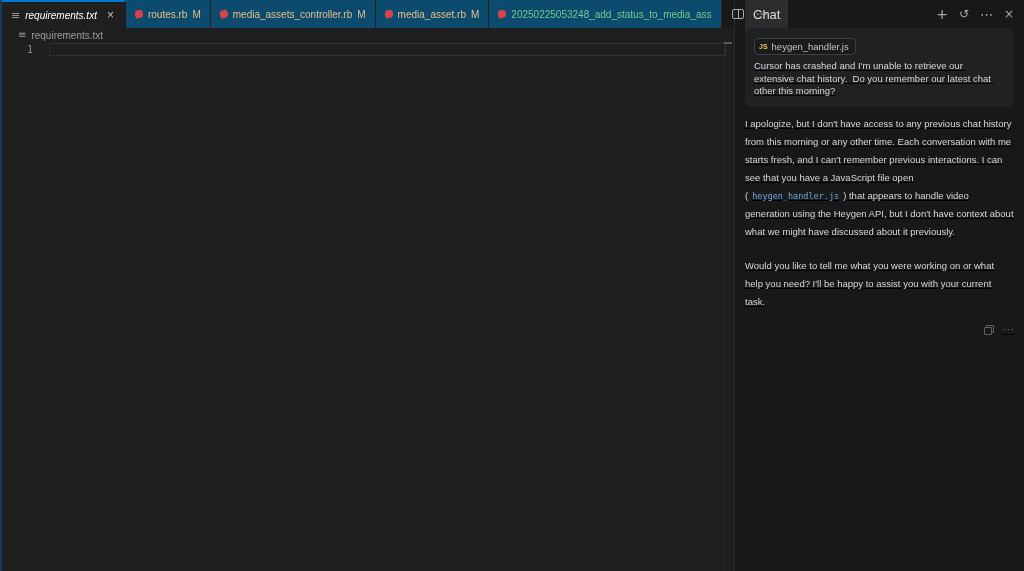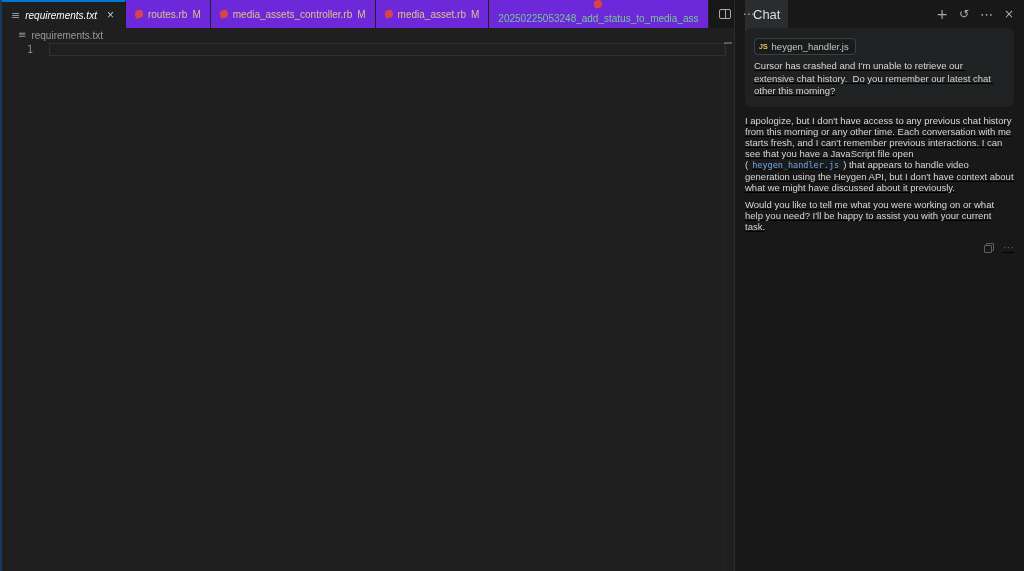--- a/index.html
+++ b/index.html
@@ -9,24 +9,24 @@
   .app { position:relative; width:1024px; height:571px; background:#1f1f1f; display:flex; }
 
   
   .left-edge { width:2px; height:100%; background:#173a5c; flex:none; }
 
   
   .editor-group { width:732px; flex:none; display:flex; flex-direction:column; background:#1f1f1f; position:relative; }
 
   .tabbar { height:28px; background:#181818; display:flex; align-items:stretch; flex:none; }
   .tab { display:flex; align-items:center; gap:5px; padding:0 9px; font-size:10px; color:#e2c08d;
-         background:#6d28d9; border-right:1px solid #222; position:relative; cursor:pointer; white-space:nowrap; }
+         background:#0c4a6e; border-right:1px solid #222; position:relative; cursor:pointer; white-space:nowrap; }
   .tab.active { background:#1f1f1f; color:#fff; border-top:2px solid #0078d4; border-right-color:#1a1a1a; }
   .tab.active .tlabel { font-style:italic; color:#ffffff; }
-  .tab.added { color:#73c991;flex-direction:column; }
+  .tab.added { color:#73c991; }
   .tlabel { pointer-events:none; }
   .tbadge { font-size:10px; }
   .tclose { color:#c5c5c5; font-size:12px; line-height:1; margin-left:3px; padding:1px 2px; border-radius:3px; }
 
   .ruby-icon { width:8px; height:8px; flex:none; background:#d8434a; border-radius:45% 45% 45% 20%; transform:rotate(-12deg); }
   .textfile-icon { color:#8f9496; font-size:11px; font-family:"DejaVu Sans", sans-serif; line-height:1; }
 
   .tab-actions { margin-left:auto; display:flex; align-items:center; gap:12px; padding:0 10px; color:#a8aaac; }
   .split-icon { width:12px; height:10px; border:1px solid #a8aaac; border-radius:2px; position:relative; display:inline-block; }
   .split-icon::after { content:""; position:absolute; left:50%; top:0; bottom:0; width:1px; background:#a8aaac; }
@@ -54,22 +54,22 @@
 
   .panel-body { flex:1; padding:0 10px; overflow:hidden;text-decoration:underline; }
 
   .user-bubble { background:#202122; border-radius:6px; padding:7px 9px 9px 9px; }
   .file-chip { display:inline-flex; align-items:center; gap:4px; background:#1a1b1c; border:1px solid #3f4040;
                border-radius:4px; padding:2px 6px 2px 4px; margin-bottom:5px; cursor:pointer; }
   .js-badge { color:#e6c75a; font-size:7px; font-weight:bold; }
   .chip-name { color:#c5c5c5; font-size:9.5px; }
   .msg-text { color:#d6d6d6; font-size:9.5px; line-height:12.5px; white-space:pre-wrap; }
 
-  .assistant { margin-top:8px; color:#d6d6d6; font-size:9.5px; line-height:11px; }
-  .assistant p + p { margin-top:6px; }
+  .assistant { margin-top:8px; color:#d6d6d6; font-size:9.5px; line-height:18px; }
+  .assistant p + p { margin-top:16px; }
   .inline-code { font-family:"DejaVu Sans Mono", monospace; font-size:8.5px; color:#6ea3d8;
                  background:#1a1b1c; border-radius:3px; padding:0.5px 4px; }
 
   .msg-actions { display:flex; justify-content:flex-end; align-items:center; gap:10px; margin-top:10px; color:#5f6161; }
   .copy-icon { position:relative; width:9px; height:9px; display:inline-block; cursor:pointer; }
   .copy-icon::before { content:""; position:absolute; left:2px; top:0; width:6px; height:6px; border:1px solid #5f6161; border-radius:1px; }
   .copy-icon::after  { content:""; position:absolute; left:0; top:2px; width:6px; height:6px; border:1px solid #5f6161; border-radius:1px; background:#181818; }
   .dim-more { font-size:11px; font-family:"DejaVu Sans", sans-serif; cursor:pointer; }
 </style>
 </head>

